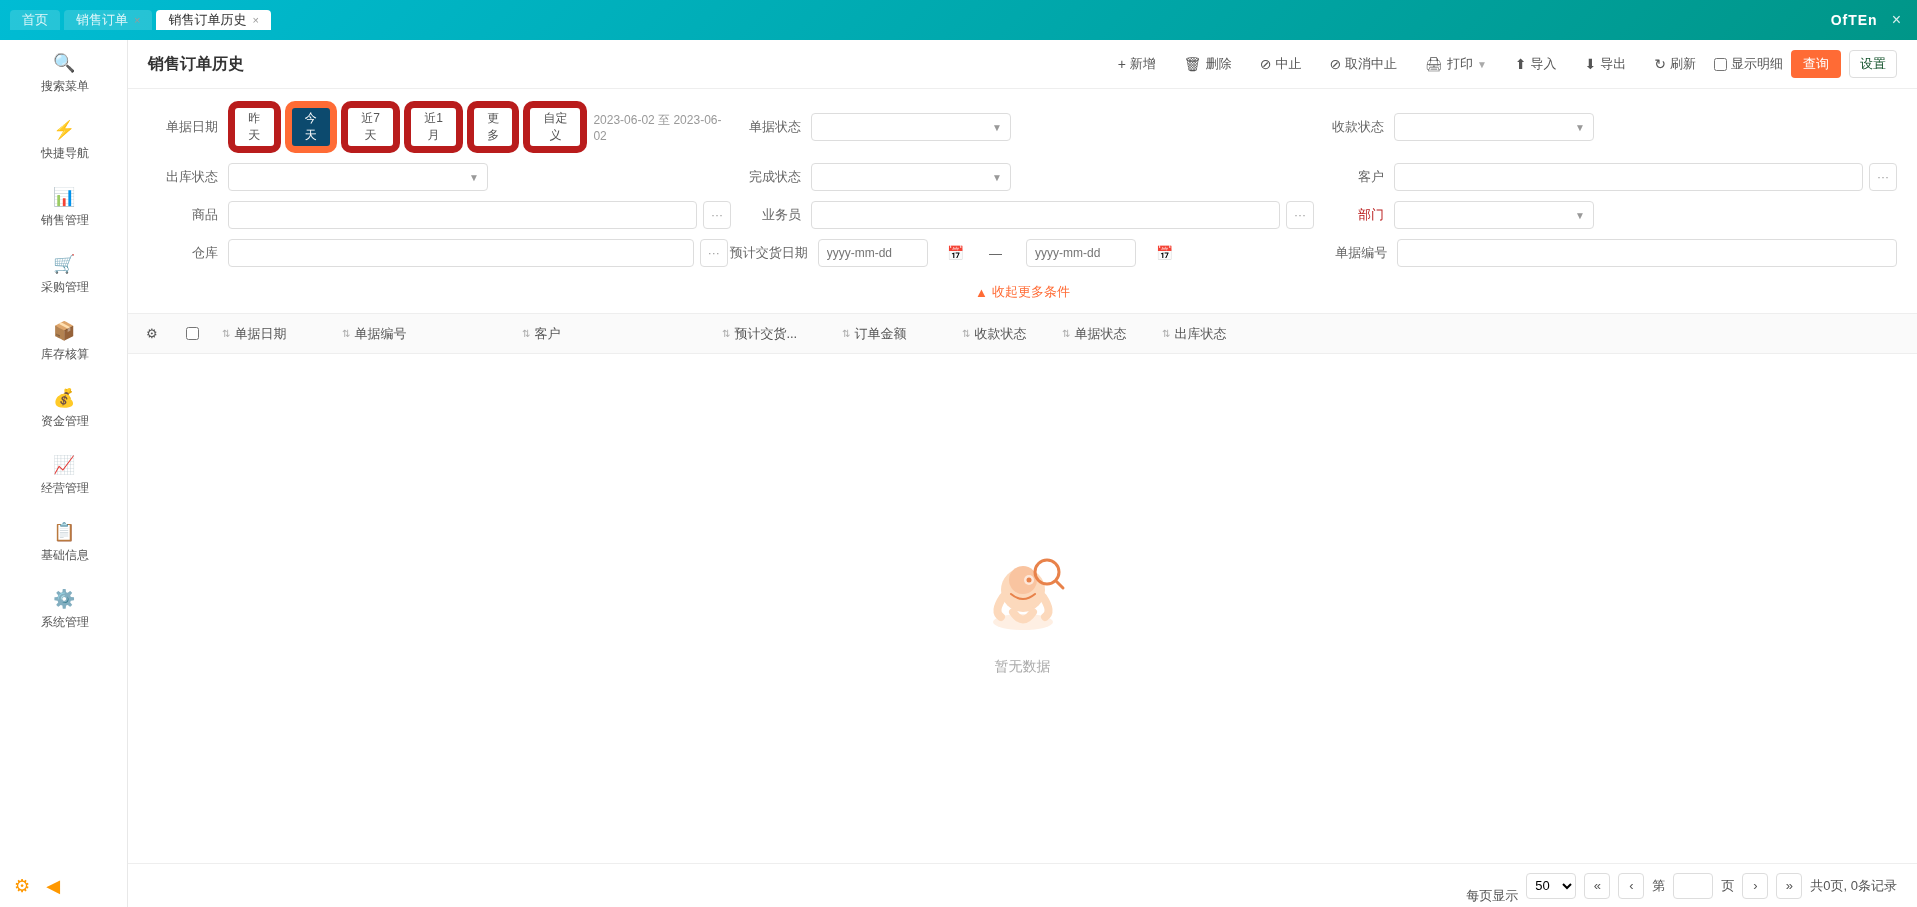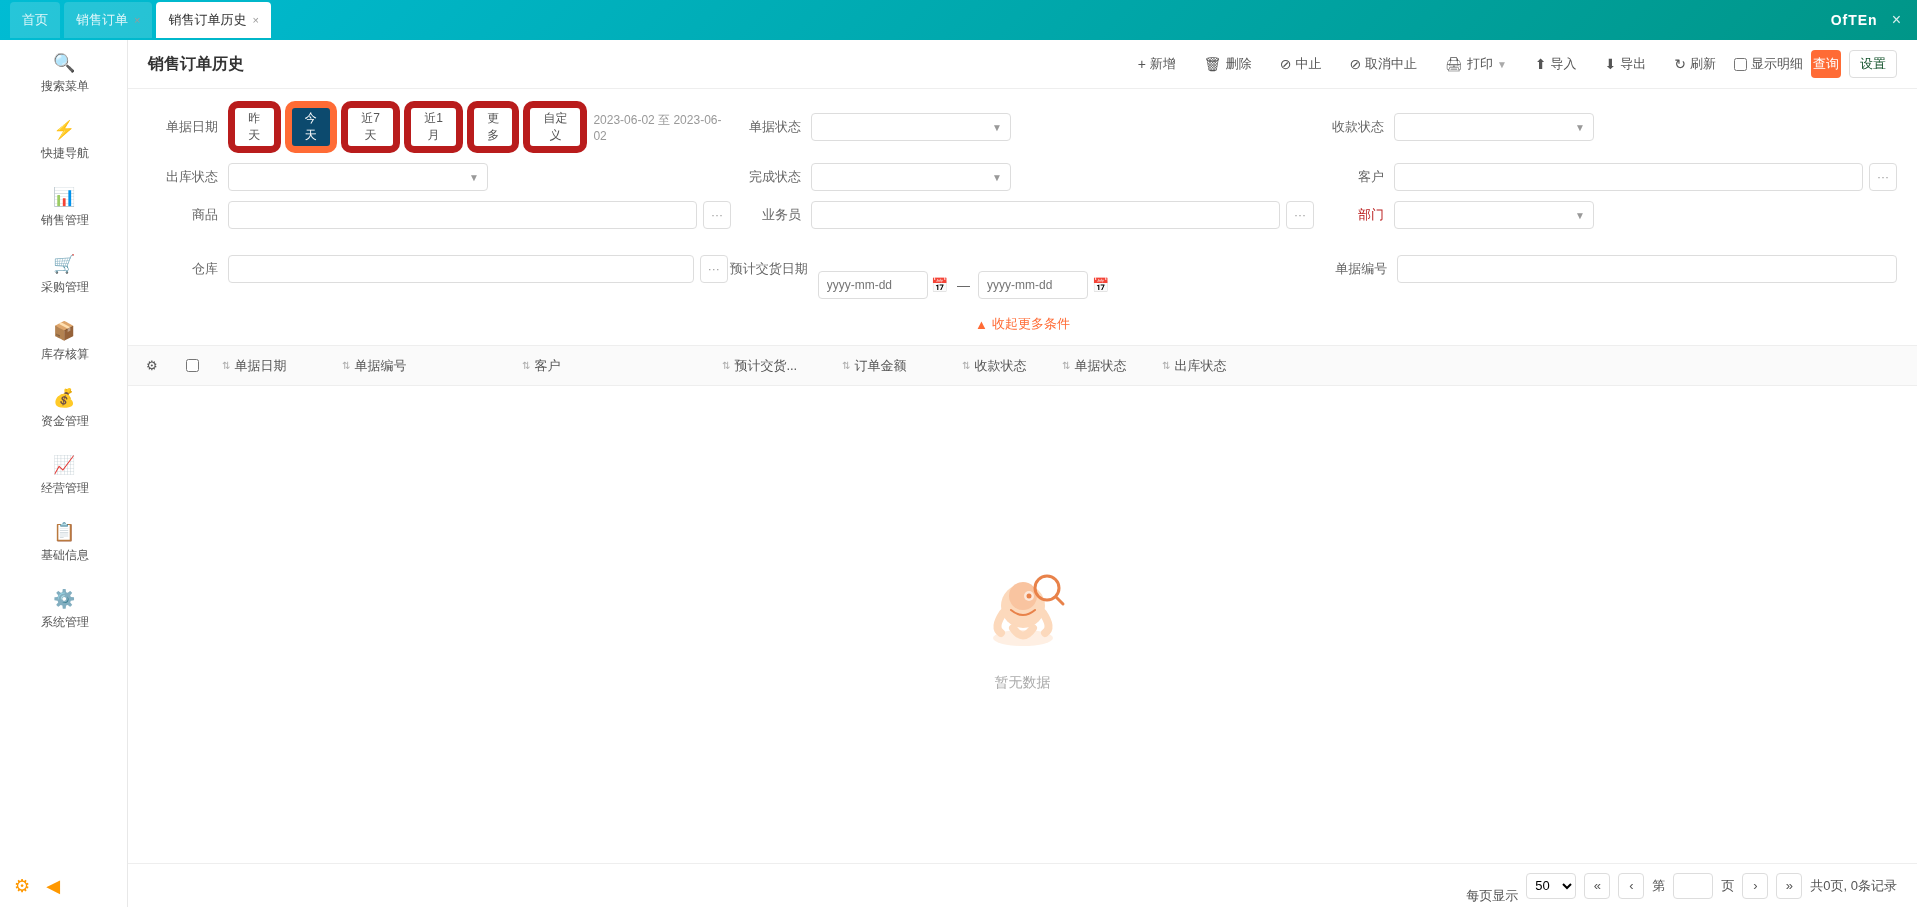--- a/index.html
+++ b/index.html
@@ -9,21 +9,21 @@
     .top-bar {
       height: 40px;
       background: linear-gradient(135deg, #00bcd4, #009688);
       display: flex;
       align-items: center;
       padding: 0 10px;
       gap: 4px;
       flex-shrink: 0;
     }
     .tab-item {
-      height: 36px;
+      height: 20px;
       padding: 0 12px;
       border-radius: 4px 4px 0 0;
       display: flex;
       align-items: center;
       gap: 6px;
       cursor: pointer;
       font-size: 13px;
       color: rgba(255,255,255,0.85);
       background: rgba(255,255,255,0.15);
     }
@@ -133,21 +133,21 @@
       color: #555;
       cursor: pointer;
       font-size: 13px;
       border-radius: 3px;
     }
     .toolbar-btn .btn-icon { font-size: 14px; }
     .toolbar-btn-orange {
       background: #ff6b35;
       color: #fff;
       border-radius: 4px;
-      padding: 5px 2px;
+      padding: 5px 12px;
       border: none;
       cursor: pointer;
       font-size: 13px;
     }
     .toolbar-btn-outline {
       background: #fff;
       color: #14532d;
       border: 1px solid #ddd;
       border-radius: 4px;
       padding: 4px 10px;
@@ -570,21 +570,21 @@
 
       <div class="filter-row">
         <span class="filter-label">仓库</span>
         <div class="filter-control">
           <input type="text" style="flex: 1 1 0%; height: 28px; border: 1px solid rgb(221, 221, 221); border-radius: 4px; padding: 0px 8px; width: 220px;">
           <button class="ellipsis-btn">···</button>
         </div>
         <div style="width:90px;text-align:right;padding-right:10px;flex-shrink:0;color:#666;font-size:13px;">
           <span>预计交货日期</span>
         </div>
-        <div class="filter-control" style="flex:1;gap:4px;margin-top:32px;">
+        <div class="filter-control" style="flex:1;gap:20px;">
           <input type="text" class="date-input" placeholder="yyyy-mm-dd" style="">
           <span class="cal-icon">📅</span>
           <span class="date-dash">—</span>
           <input type="text" class="date-input" placeholder="yyyy-mm-dd" style="">
           <span class="cal-icon">📅</span>
         </div>
         <div style="width:80px;text-align:right;padding-right:10px;flex-shrink:0;color:#666;font-size:13px;">
           <span>单据编号</span>
         </div>
         <div class="filter-control" style="flex:1;">

